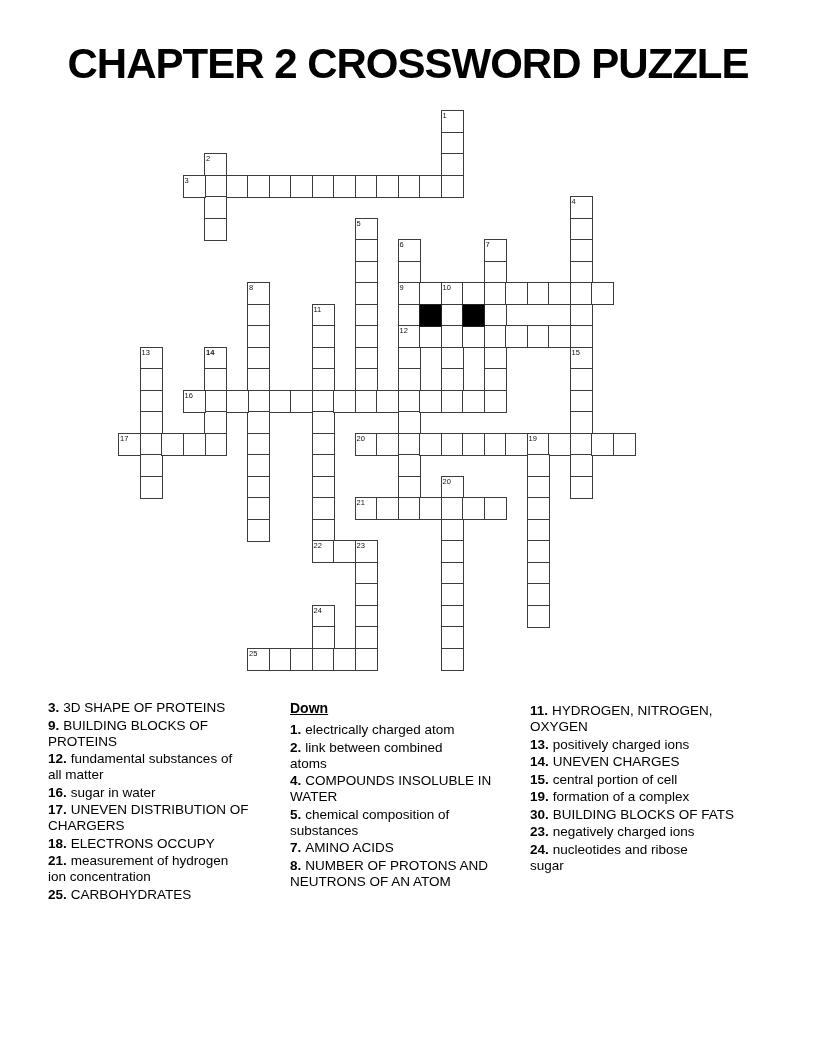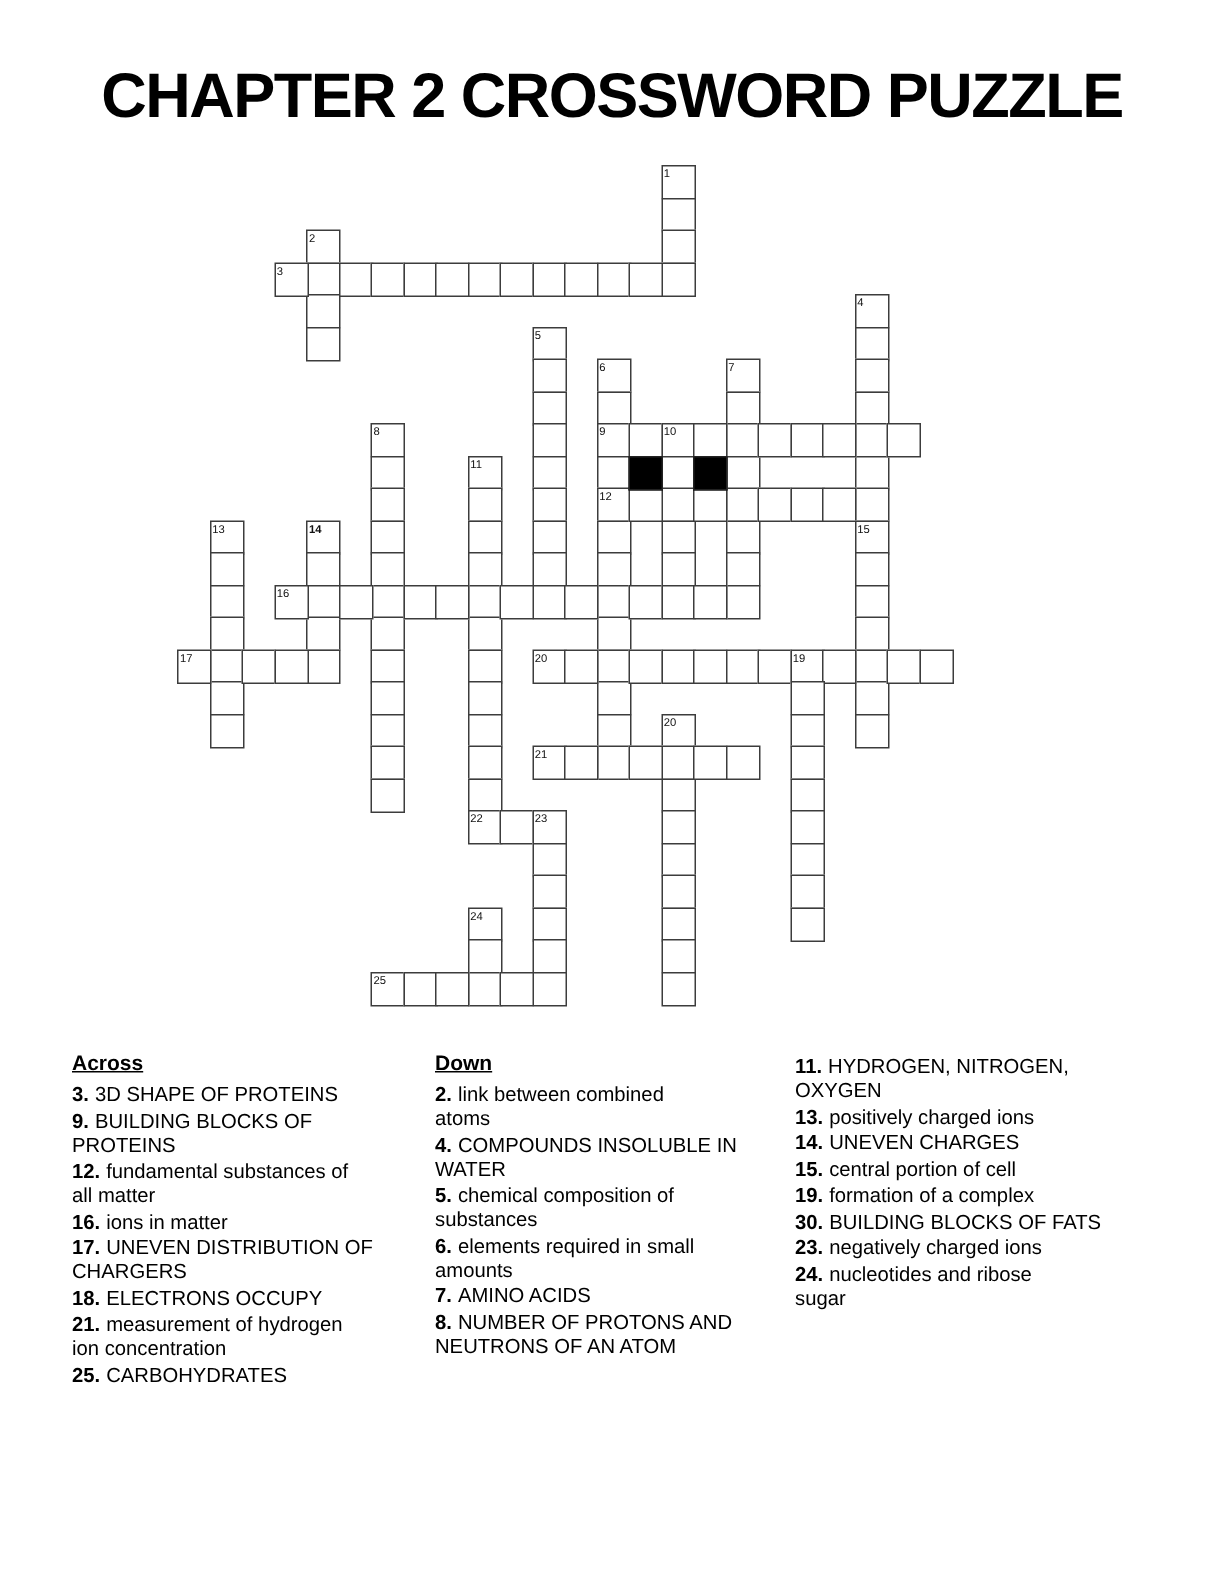--- a/index.html
+++ b/index.html
@@ -239,48 +239,46 @@
     <div class="cellnum" style="left: 410.5px; top: 324.5px;">19</div>
     <div class="cellnum" style="left: 324.5px; top: 367.5px;">20</div>
     <div class="cellnum" style="left: 238.5px; top: 389px;">21</div>
     <div class="cellnum" style="left: 195.5px; top: 432px;">22</div>
     <div class="cellnum" style="left: 238.5px; top: 432px;">23</div>
     <div class="cellnum" style="left: 195.5px; top: 496.5px;">24</div>
     <div class="cellnum" style="left: 131px; top: 539.5px;">25</div>
   </div>
 
 <div class="clue-col" id="col-across">
-  <div class="clue-header">Across</div>
   <div>
       <div class="clue"><b>3.</b><span>3D SHAPE OF PROTEINS</span></div>
       <div class="clue"><b>9.</b><span>BUILDING BLOCKS OF
 PROTEINS</span></div>
       <div class="clue"><b>12.</b><span>fundamental substances of
 all matter</span></div>
-      <div class="clue"><b>16.</b><span>ions in matter</span></div>
+      <div class="clue"><b>16.</b><span>sugar in water</span></div>
       <div class="clue"><b>17.</b><span>UNEVEN DISTRIBUTION OF
 CHARGERS</span></div>
       <div class="clue"><b>18.</b><span>ELECTRONS OCCUPY</span></div>
       <div class="clue"><b>21.</b><span>measurement of hydrogen
 ion concentration</span></div>
       <div class="clue"><b>25.</b><span>CARBOHYDRATES</span></div>
     </div>
 </div>
 
 <div class="clue-col" id="col-down1">
   <div class="clue-header">Down</div>
   <div>
+      <div class="clue"><b>1.</b><span>electrically charged atom</span></div>
       <div class="clue"><b>2.</b><span>link between combined
 atoms</span></div>
       <div class="clue"><b>4.</b><span>COMPOUNDS INSOLUBLE IN
 WATER</span></div>
       <div class="clue"><b>5.</b><span>chemical composition of
 substances</span></div>
-      <div class="clue"><b>6.</b><span>elements required in small
-amounts</span></div>
       <div class="clue"><b>7.</b><span>AMINO ACIDS</span></div>
       <div class="clue"><b>8.</b><span>NUMBER OF PROTONS AND
 NEUTRONS OF AN ATOM</span></div>
     </div>
 </div>
 
 <div class="clue-col" id="col-down2">
   <div>
       <div class="clue"><b>11.</b><span>HYDROGEN, NITROGEN,
 OXYGEN</span></div>

